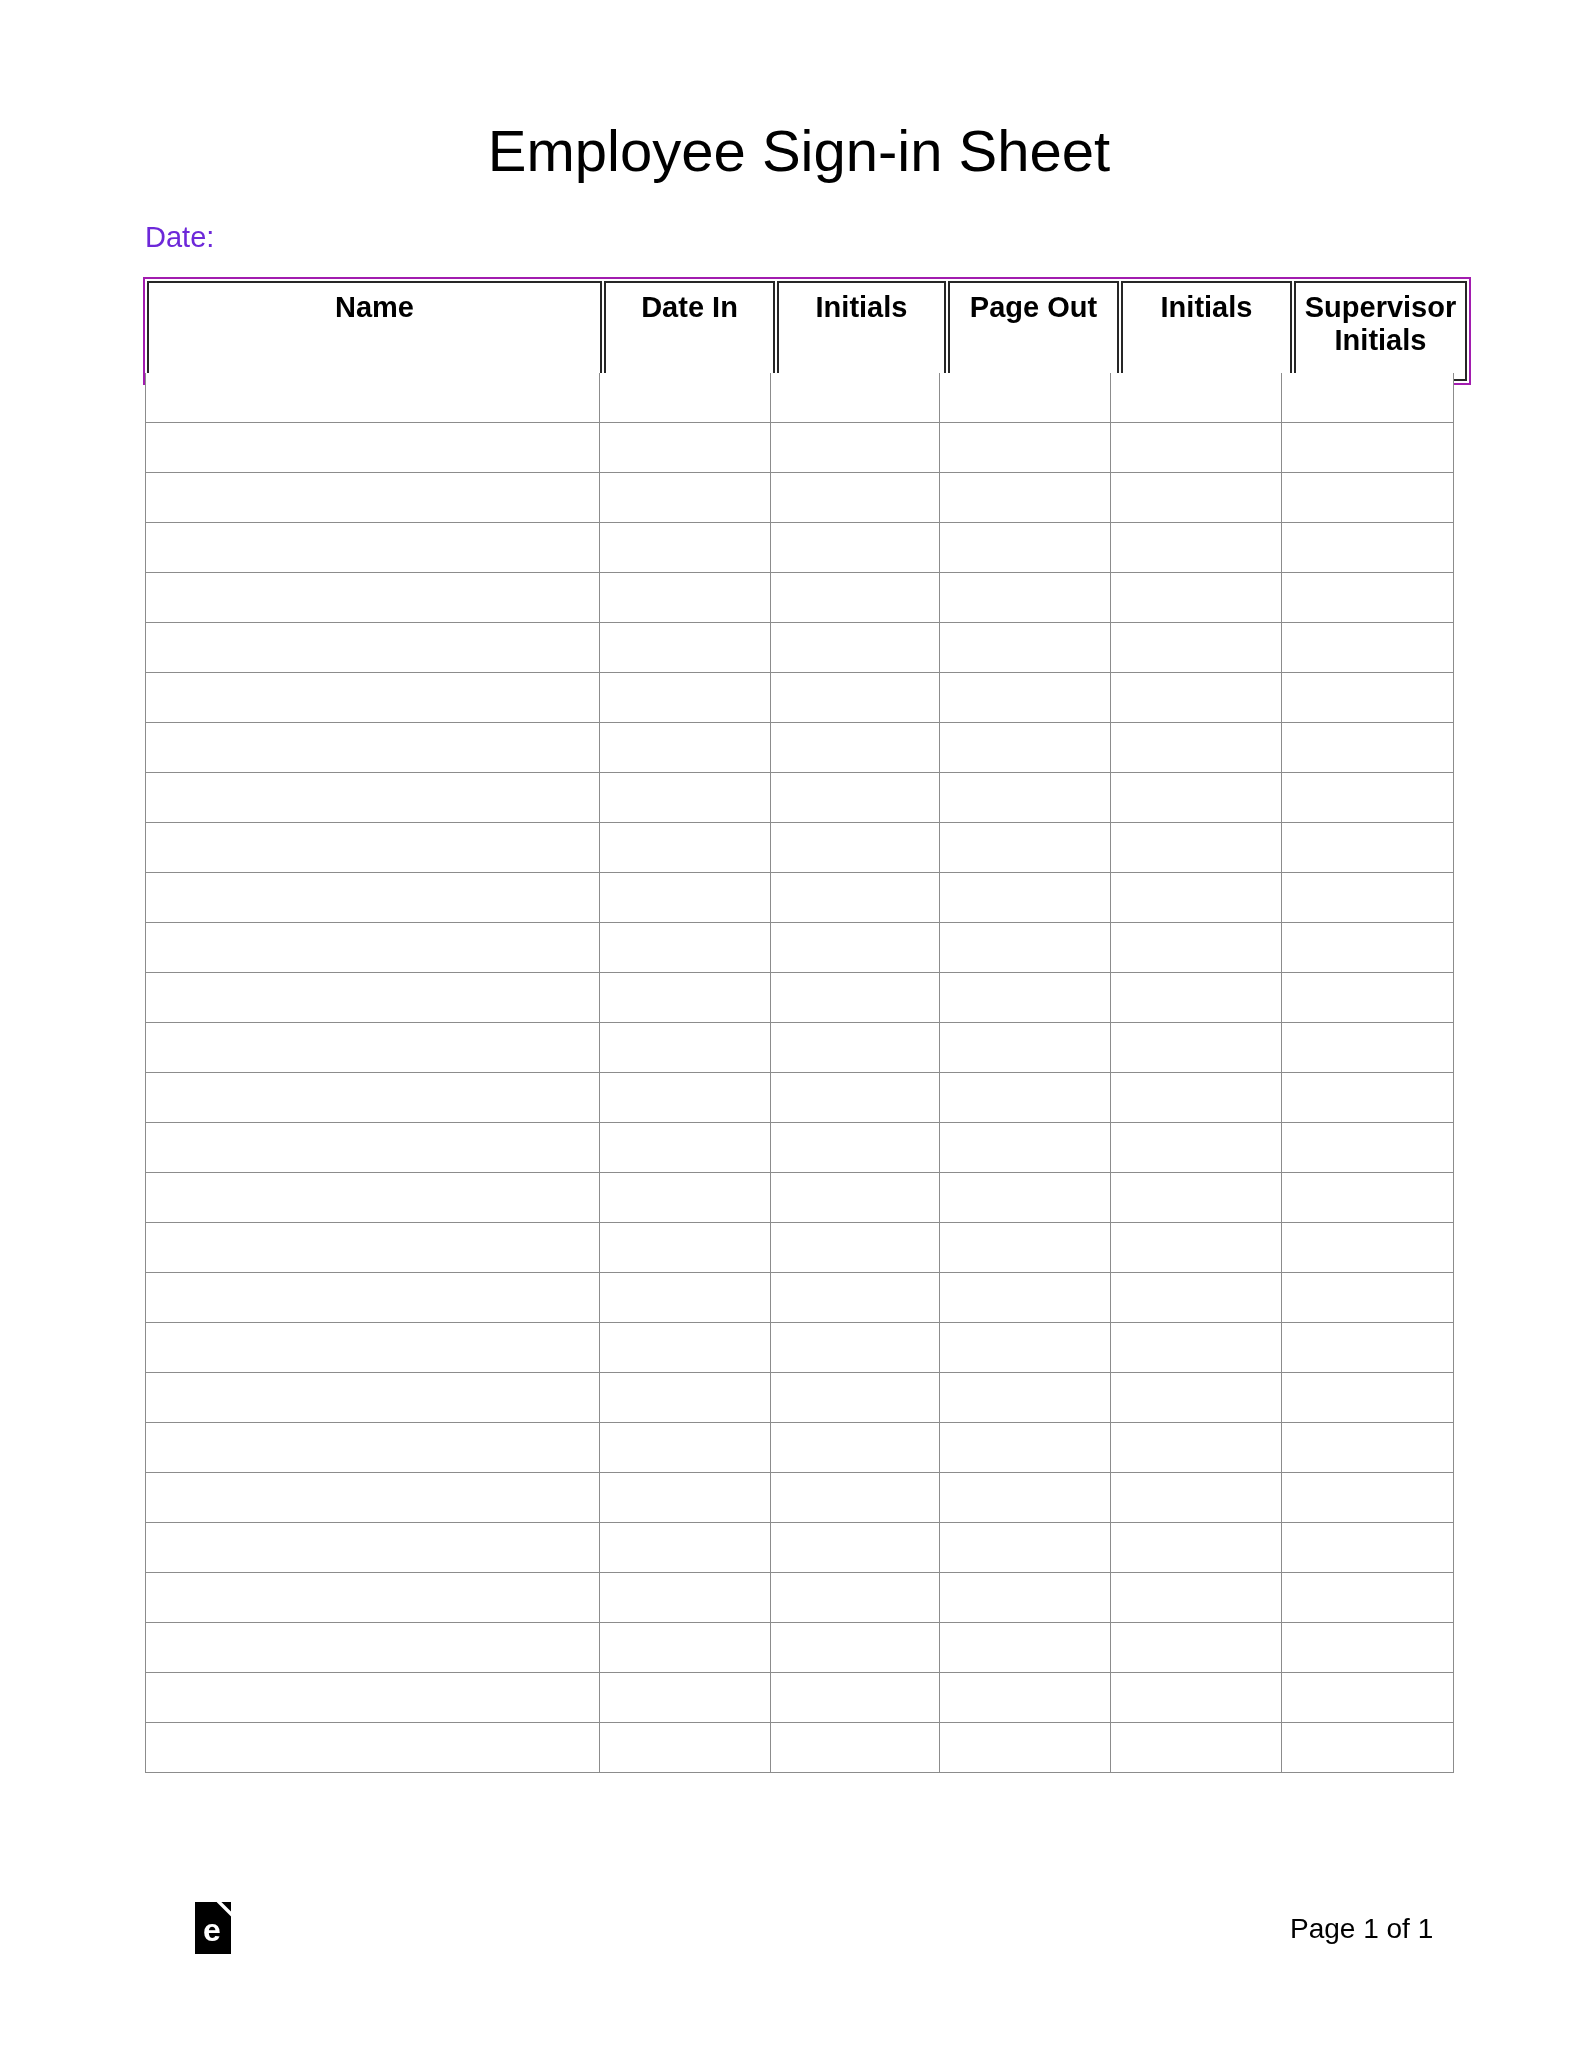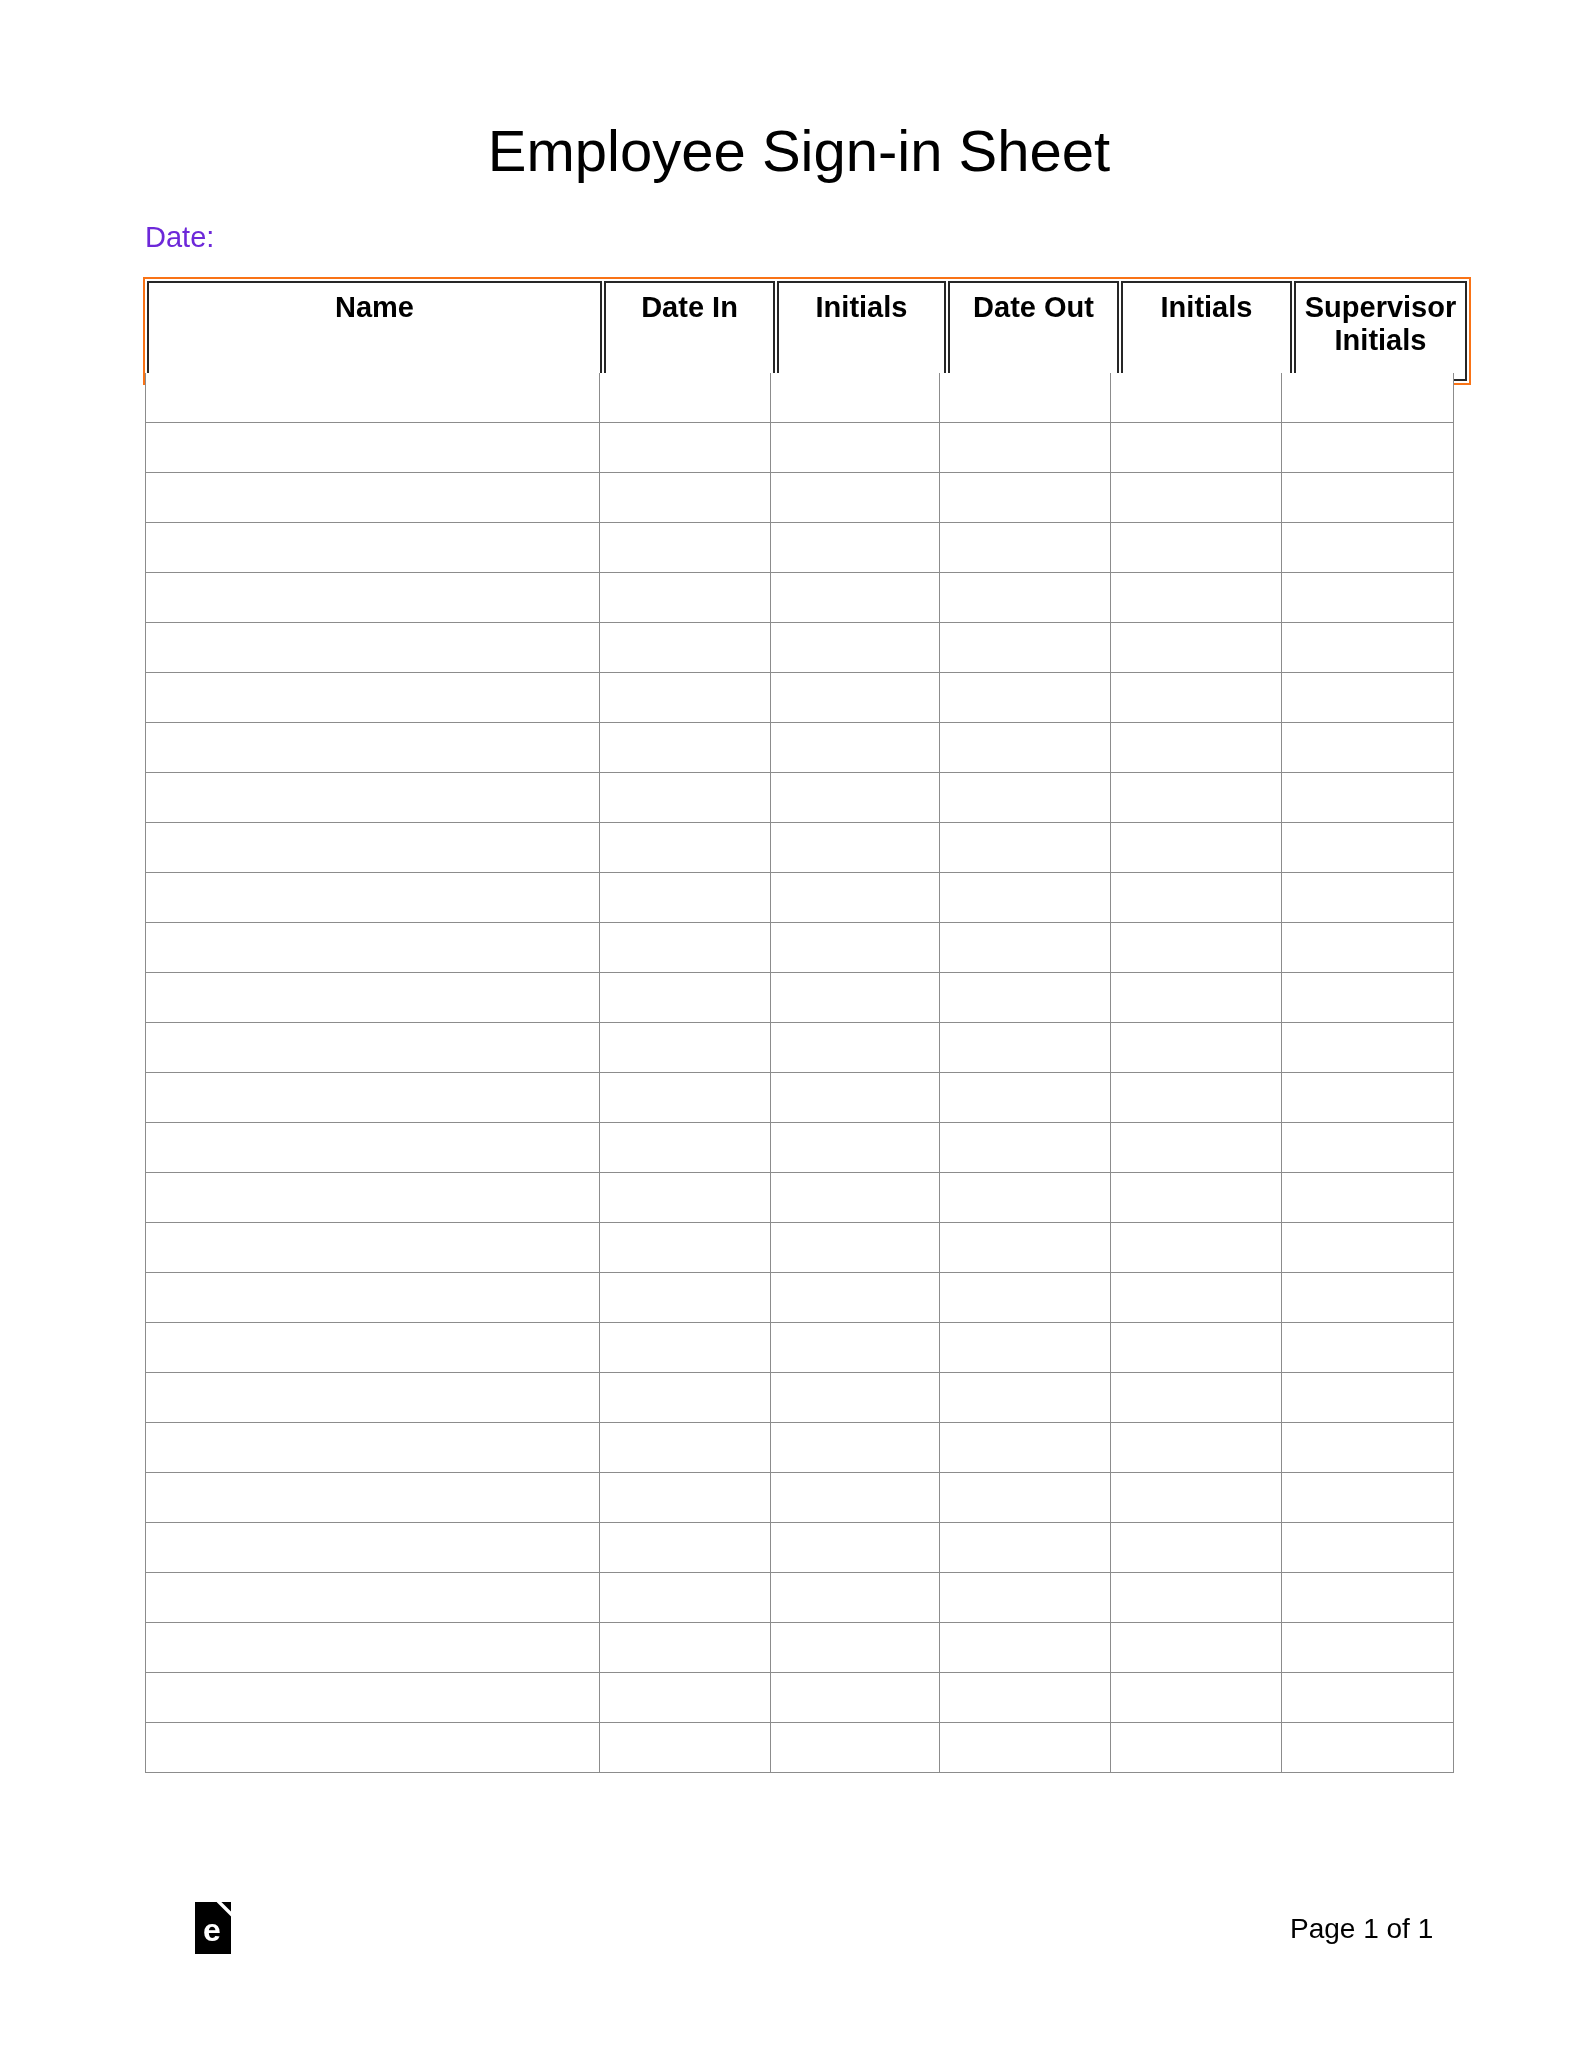--- a/index.html
+++ b/index.html
@@ -38,21 +38,21 @@
   }
   
   table.header-table {
     position: absolute;
     top: 277px;
     left: 143px;
     width: 1312px;
     height: 108px;
     border-collapse: separate;
     border-spacing: 2px;
-    border: 2px solid #f97316;
+    border: 2px solid #a21caf;
     table-layout: fixed;
     background: #ffffff;
   }
   table.header-table th {
     border: 2px solid #262626;
     background: #ffffff;
     font-size: 29px;
     font-weight: bold;
     line-height: 1.15;
     text-align: center;
@@ -111,21 +111,21 @@
       <col style="width:169px">
       <col style="width:171px">
       <col style="width:171px">
       <col style="width:173px">
     </colgroup>
     <tbody>
       <tr>
         <th>Name</th>
         <th>Date In</th>
         <th>Initials</th>
-        <th>Date Out</th>
+        <th>Page Out</th>
         <th>Initials</th>
         <th>Supervisor Initials</th>
       </tr>
     </tbody>
   </table>
 
   <table class="grid-table">
     <colgroup>
       <col style="width:454px">
       <col style="width:171px">

